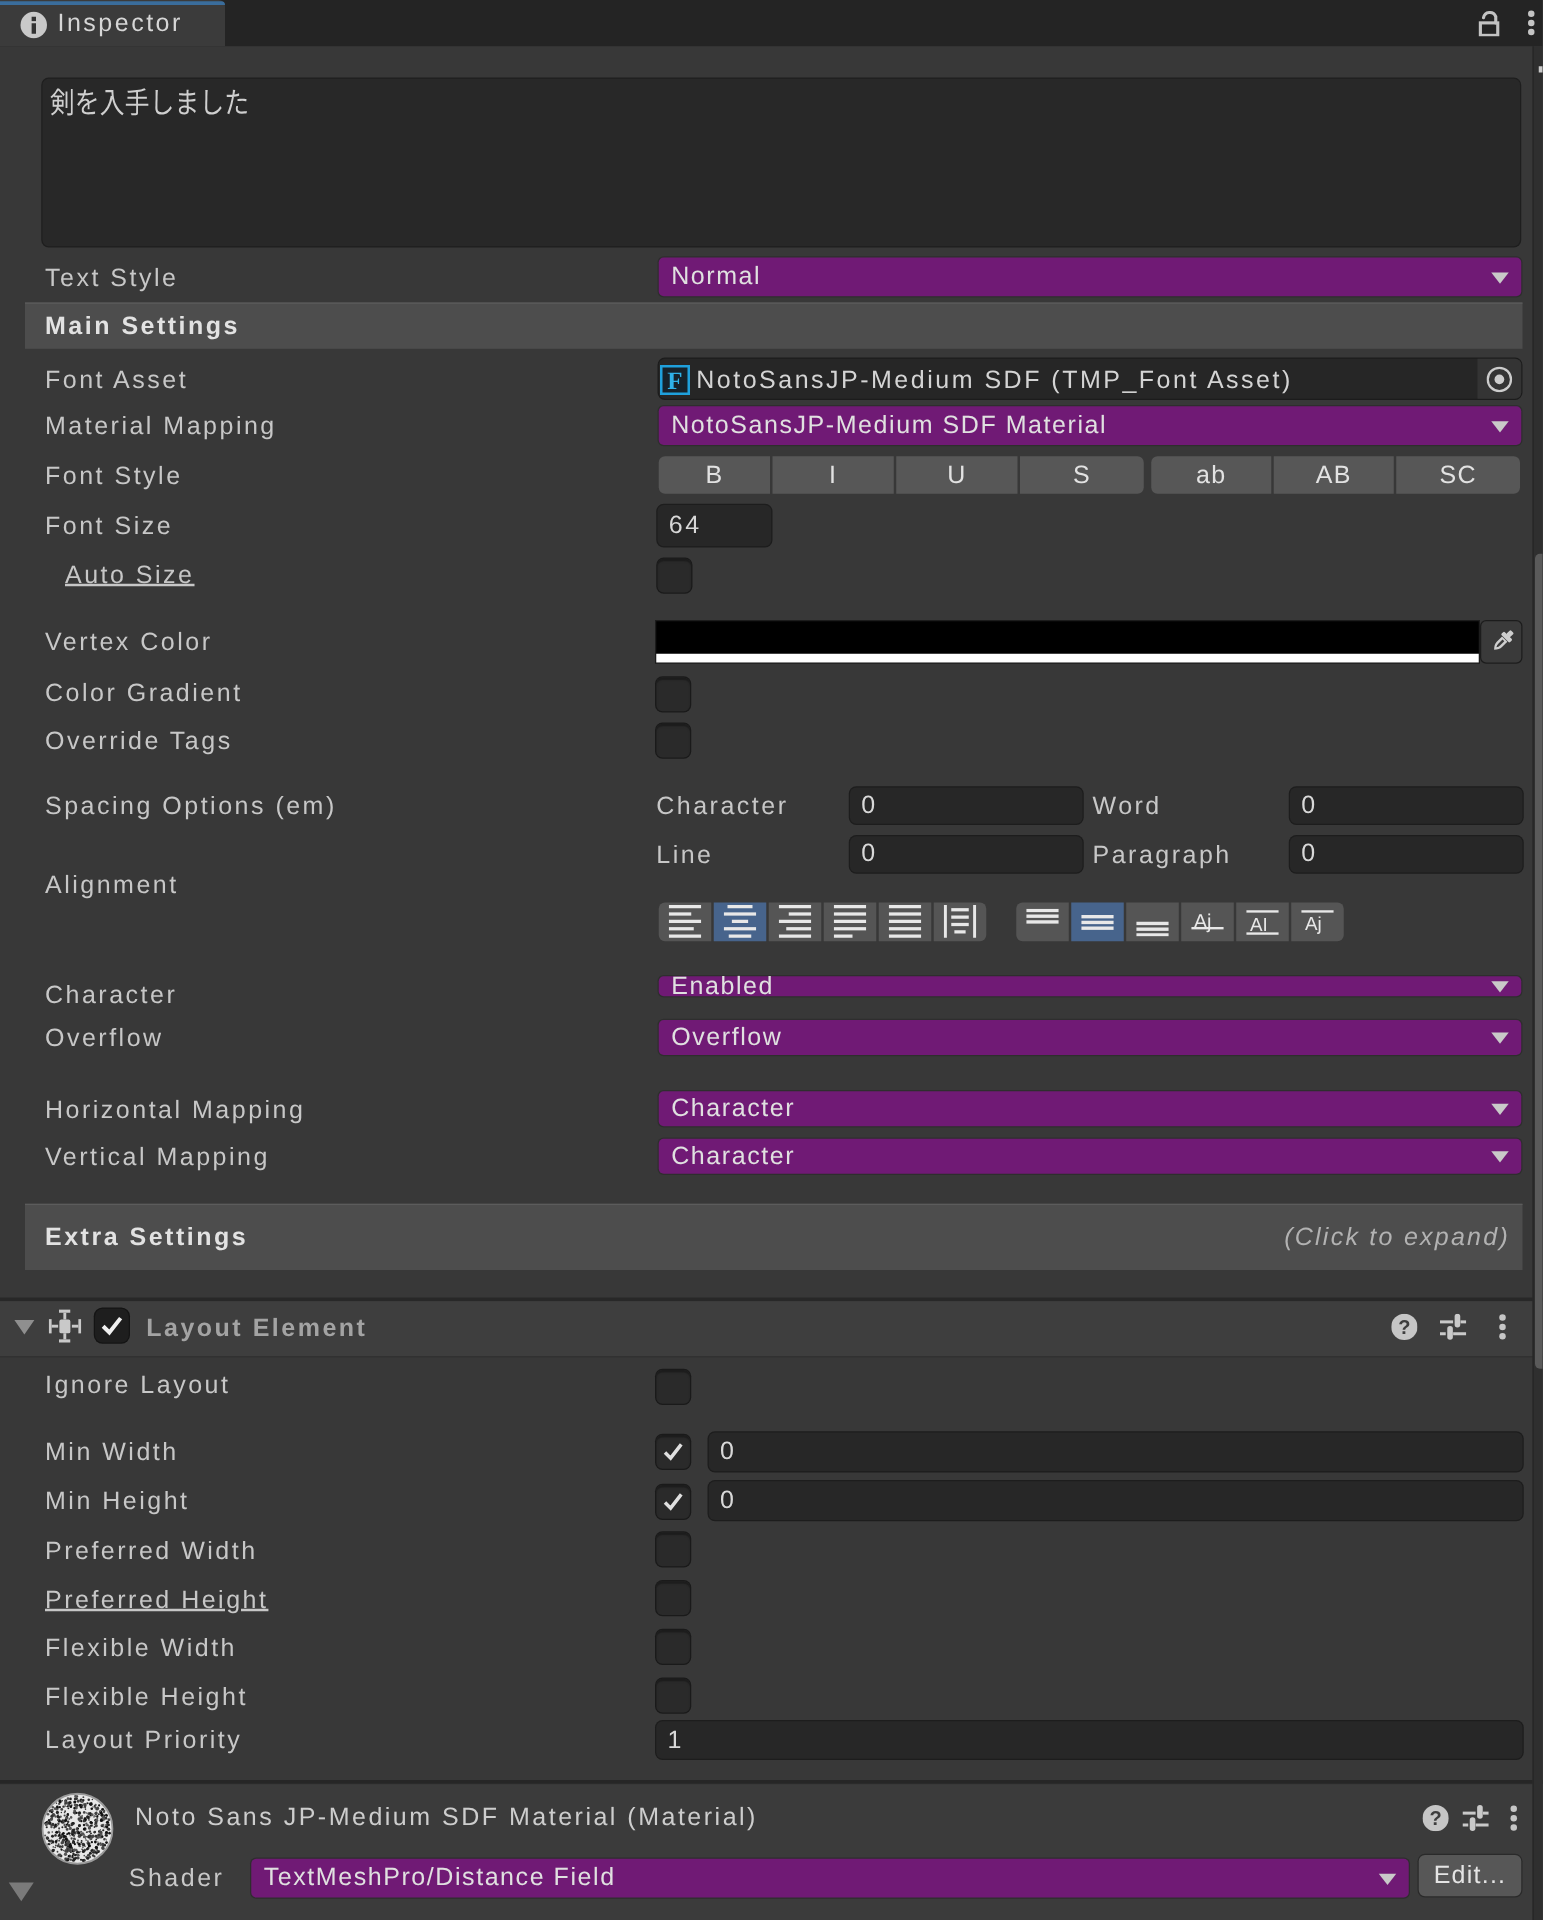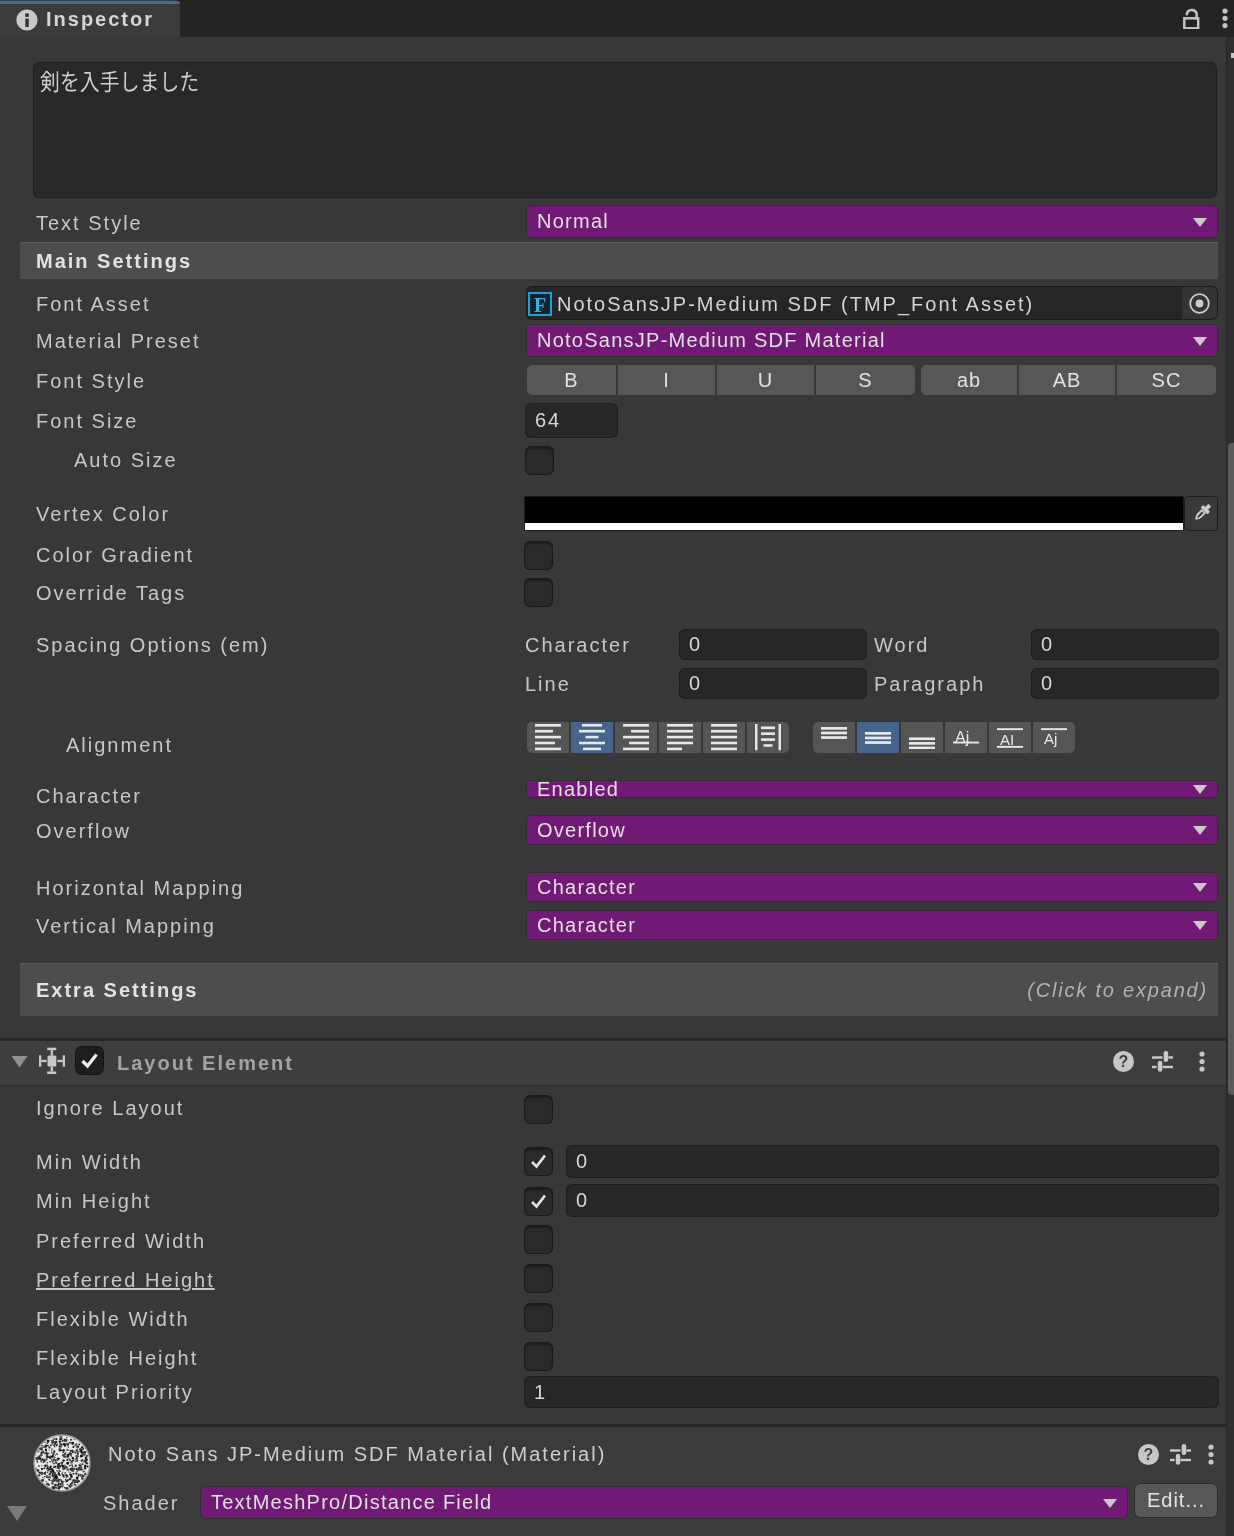--- a/index.html
+++ b/index.html
@@ -27,21 +27,21 @@
 <div id="page">
 
   <div class="abs" style="left:0;top:0;width:1234px;height:37px;background:#242424;"></div>
   <div class="abs" style="left:0;top:0;width:180px;height:37px;background:#3b3b3b;border-radius:0 5px 0 0;"></div>
   <div class="abs" style="left:0;top:1px;width:180px;height:3px;background:#3a6d9c;border-radius:0 3px 0 0;"></div>
   <svg class="abs" style="left:16px;top:9px;" width="22" height="22" viewBox="0 0 22 22">
     <circle cx="11" cy="11" r="10.6" fill="#c9c9c9"></circle>
     <rect x="9.3" y="4.4" width="3.5" height="3.5" fill="#333333"></rect>
     <rect x="9.3" y="9.6" width="3.5" height="8.4" fill="#333333"></rect>
   </svg>
-  <div class="abs" style="left:46px;top:8px;font-size:20px;letter-spacing:2px;color:#d6d6d6;font-weight:bold;">Inspector</div>
+  <div class="abs" style="left:46px;top:8px;font-size:20px;letter-spacing:2px;color:#d6d6d6;">Inspector</div>
   <svg class="abs" style="left:1182px;top:4px;" width="20" height="25" viewBox="0 0 20 25">
     <rect x="2.3" y="14.3" width="13.9" height="10" fill="none" stroke="#c3c3c3" stroke-width="2.5"></rect>
     <path d="M4.8 10.2 A5.1 5.1 0 0 1 14.6 9.3 L14.6 14.3" fill="none" stroke="#c3c3c3" stroke-width="2.5" stroke-linecap="round"></path>
   </svg>
     <svg class="abs" style="left:1221px;top:7px;" width="8" height="23" viewBox="0 0 8 23">
     <circle cx="4" cy="4" r="2.6" fill="#c4c4c4"></circle>
       <circle cx="4" cy="11.3" r="2.6" fill="#c4c4c4"></circle>
       <circle cx="4" cy="18.6" r="2.6" fill="#c4c4c4"></circle>
   </svg>
 
@@ -63,38 +63,38 @@
   <svg class="abs" style="left:1189px;top:293px;" width="21" height="21" viewBox="0 0 21 21">
     <circle cx="10.5" cy="10.5" r="9.3" fill="none" stroke="#cccccc" stroke-width="1.8"></circle>
     <circle cx="10.5" cy="10.5" r="3.9" fill="#cccccc"></circle>
   </svg>
   <svg class="abs" style="left:528px;top:292px;" width="24" height="24" viewBox="0 0 24 24">
     <rect x="1" y="1" width="22" height="22" fill="#16222b" stroke="#1fa0dc" stroke-width="2"></rect>
     <text x="12" y="19.5" text-anchor="middle" font-family="Liberation Serif,serif" font-weight="bold" font-size="20" fill="#2fb1e8">F</text>
   </svg>
   <div class="abs" style="left:557px;top:293px;font-size:20px;letter-spacing:2px;color:#d4d4d4;">NotoSansJP-Medium SDF (TMP_Font Asset)</div>
 
-  <div class="lbl" style="top:330px;">Material Preset</div>
+  <div class="lbl" style="top:330px;">Material Mapping</div>
   <div class="dd" style="top:325px;height:31px;">NotoSansJP-Medium SDF Material<span class="arr"></span></div>
 
   <div class="lbl" style="top:370px;">Font Style</div>
   <div id="fontstyle">
       <div class="abs" style="left:527px;top:365px;width:89px;height:30px;background:#575757;border-radius:5px 0 0 5px;color:#e2e2e2;font-size:20px;letter-spacing:1px;display:flex;align-items:center;justify-content:center;">B</div>
       <div class="abs" style="left:618px;top:365px;width:97px;height:30px;background:#575757;border-radius:0 0 0 0;color:#e2e2e2;font-size:20px;letter-spacing:1px;display:flex;align-items:center;justify-content:center;">I</div>
       <div class="abs" style="left:717px;top:365px;width:97px;height:30px;background:#575757;border-radius:0 0 0 0;color:#e2e2e2;font-size:20px;letter-spacing:1px;display:flex;align-items:center;justify-content:center;">U</div>
       <div class="abs" style="left:816px;top:365px;width:99px;height:30px;background:#575757;border-radius:0 5px 5px 0;color:#e2e2e2;font-size:20px;letter-spacing:1px;display:flex;align-items:center;justify-content:center;">S</div>
       <div class="abs" style="left:921px;top:365px;width:96px;height:30px;background:#575757;border-radius:5px 0 0 5px;color:#e2e2e2;font-size:20px;letter-spacing:1px;display:flex;align-items:center;justify-content:center;">ab</div>
       <div class="abs" style="left:1019px;top:365px;width:96px;height:30px;background:#575757;border-radius:0 0 0 0;color:#e2e2e2;font-size:20px;letter-spacing:1px;display:flex;align-items:center;justify-content:center;">AB</div>
       <div class="abs" style="left:1117px;top:365px;width:99px;height:30px;background:#575757;border-radius:0 5px 5px 0;color:#e2e2e2;font-size:20px;letter-spacing:1px;display:flex;align-items:center;justify-content:center;">SC</div>
     </div>
 
   <div class="lbl" style="top:410px;">Font Size</div>
   <div class="inp" style="left:526px;top:404px;width:91px;height:33px;">64</div>
 
-  <div class="lbl" style="left:74px;top:449px;">Auto Size</div>
+  <div class="lbl" style="left:52px;top:449px;text-decoration:underline;">Auto Size</div>
   <div class="cb" style="left:526px;top:447px;"></div>
 
   <div class="lbl" style="top:503px;">Vertex Color</div>
   <div class="abs" style="left:525px;top:497px;width:658px;height:33px;background:#000;box-shadow:0 0 0 1px #1c1c1c;"></div>
   <div class="abs" style="left:525px;top:523px;width:658px;height:7px;background:#fff;"></div>
   <div class="abs" style="left:1185px;top:497px;width:32px;height:33px;background:#3a3a3a;border-radius:4px;box-shadow:0 0 0 1px #1c1c1c;"></div>
   <svg class="abs" style="left:1190px;top:501px;" width="24" height="24" viewBox="0 0 24 24">
     <g fill="#cecece" transform="rotate(45 12 12)">
       <rect x="10" y="1" width="4" height="5" rx="1"></rect>
       <rect x="7.2" y="5.5" width="9.6" height="3.6" rx="1"></rect>
@@ -110,21 +110,21 @@
   <div class="lbl" style="top:634px;">Spacing Options (em)</div>
   <div class="abs lbl" style="left:525px;top:634px;">Character</div>
   <div class="inp" style="left:680px;top:630px;width:186px;height:29px;">0</div>
   <div class="abs lbl" style="left:874px;top:634px;">Word</div>
   <div class="inp" style="left:1032px;top:630px;width:186px;height:29px;">0</div>
   <div class="abs lbl" style="left:525px;top:673px;">Line</div>
   <div class="inp" style="left:680px;top:669px;width:186px;height:29px;">0</div>
   <div class="abs lbl" style="left:874px;top:673px;">Paragraph</div>
   <div class="inp" style="left:1032px;top:669px;width:186px;height:29px;">0</div>
 
-  <div class="lbl" style="top:734px;margin-left:30px;">Alignment</div>
+  <div class="lbl" style="top:697px;">Alignment</div>
   <div id="align1">
       <div class="abs" style="left:527px;top:722px;width:42px;height:31px;background:#555555;border-radius:5px 0 0 5px;"></div>
       <svg class="abs" style="left:535px;top:724.4px;" width="26" height="27" viewBox="0 0 26 27">
         <rect x="0" y="0" width="26" height="2.6" fill="#e8e8e8"></rect>
         <rect x="0" y="5.9" width="18" height="2.6" fill="#e8e8e8"></rect>
         <rect x="0" y="11.8" width="26" height="2.6" fill="#e8e8e8"></rect>
         <rect x="0" y="17.7" width="20" height="2.6" fill="#e8e8e8"></rect>
         <rect x="0" y="23.6" width="26" height="2.6" fill="#e8e8e8"></rect>
       </svg>
       <div class="abs" style="left:571px;top:722px;width:42px;height:31px;background:#47648c;border-radius:0 0 0 0;"></div>

